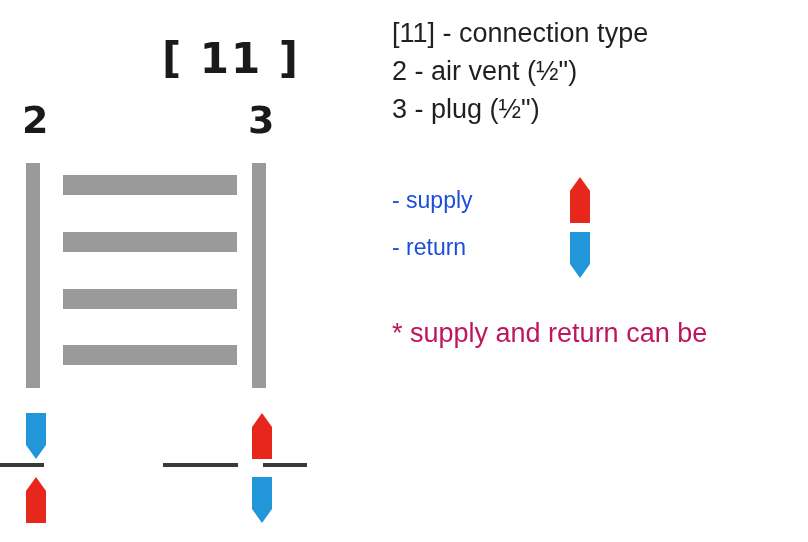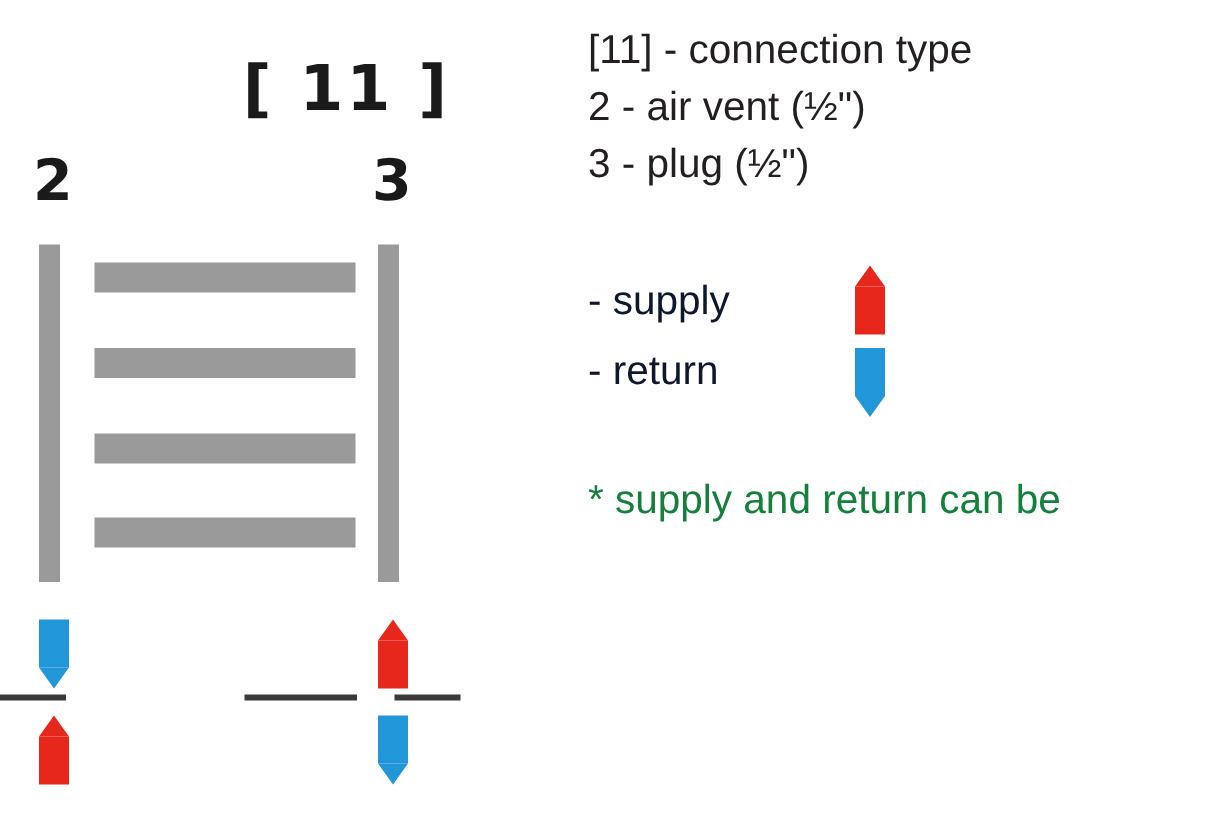--- a/index.html
+++ b/index.html
@@ -131,42 +131,42 @@
   #legend-list .legend-text { display: block; }
 
   #flow-legend { position: absolute; left: 2px; top: 183px; }
   .flow-row {
     position: relative;
     height: 47px;
   }
   .flow-row .flow-label {
     position: absolute;
     left: 0; top: 0;
-    font-size: 27px;
+    font-size: 23px;
     line-height: 34px;
-    color: #0f172a;
+    color: #1d4ed8;
     white-space: nowrap;
   }
   .flow-row .flow-swatch {
     position: absolute;
     left: 178px;
   }
   #flow-row-supply .flow-swatch { top: -6px; }
   #flow-row-return .flow-swatch { top: 2px; }
 
   #footnote {
     position: absolute;
     left: 2px; top: 313px;
     width: 400px;
   }
   #footnote .foot-line {
     display: block;
     font-size: 27px;
     line-height: 40px;
-    color: #15803d;
+    color: #be185d;
     white-space: nowrap;
   }
   #footnote .foot-line.indent { padding-left: 28px; }
 </style>
 </head>
 <body>
 
 <div id="diagram-panel">
 
   <div class="bracket-label">[ 11 ]</div>

